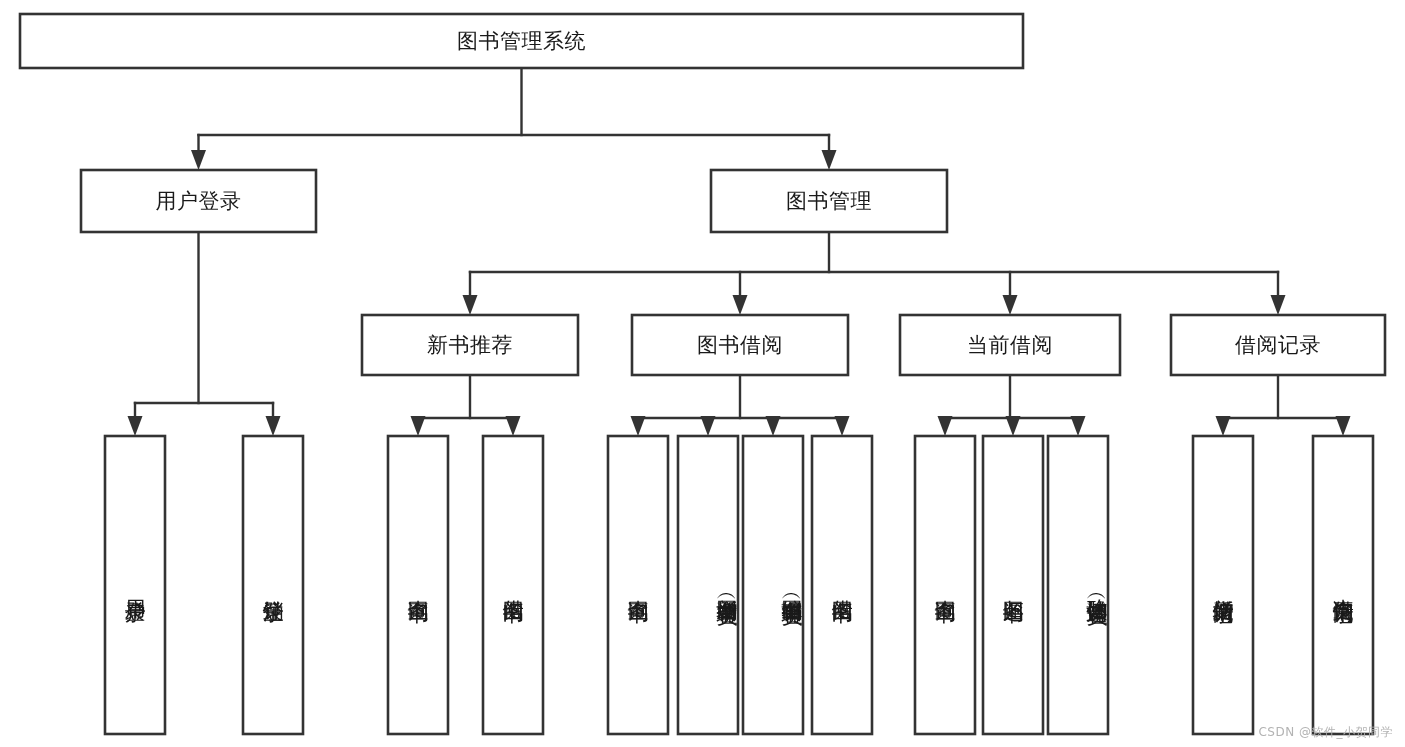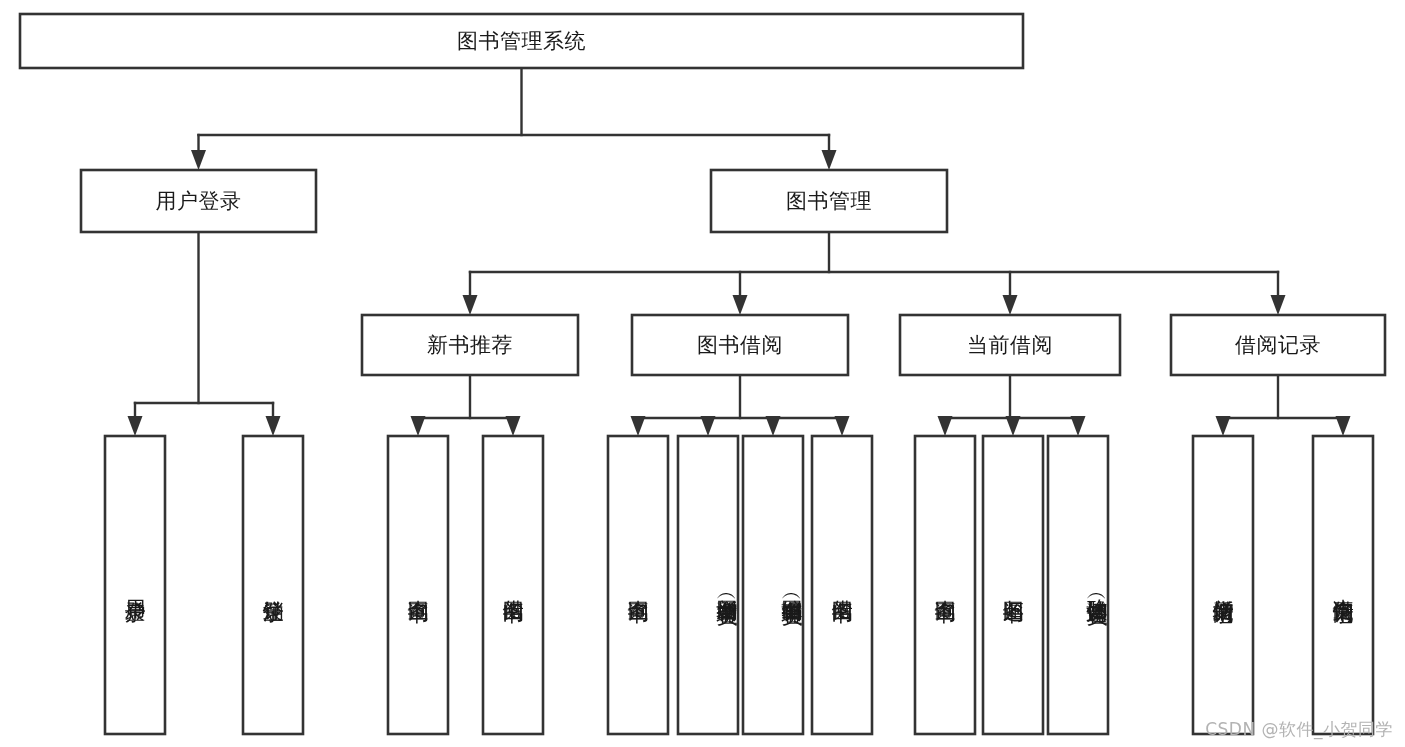--- a/index.html
+++ b/index.html
@@ -59,21 +59,21 @@
     letter-spacing: 1px;
     white-space: nowrap;
     text-align: center;
     pointer-events: none;
   }
   .watermark {
     position: absolute;
     right: 12px;
     bottom: 6px;
     font-family: "DejaVu Sans", "Liberation Sans", sans-serif;
-    font-size: 17px;
+    font-size: 12px;
     color: #b3b3b3;
     white-space: nowrap;
     letter-spacing: 0.5px;
   }
 </style>
 </head>
 <body>
 
 <div id="diagram-root">
 

